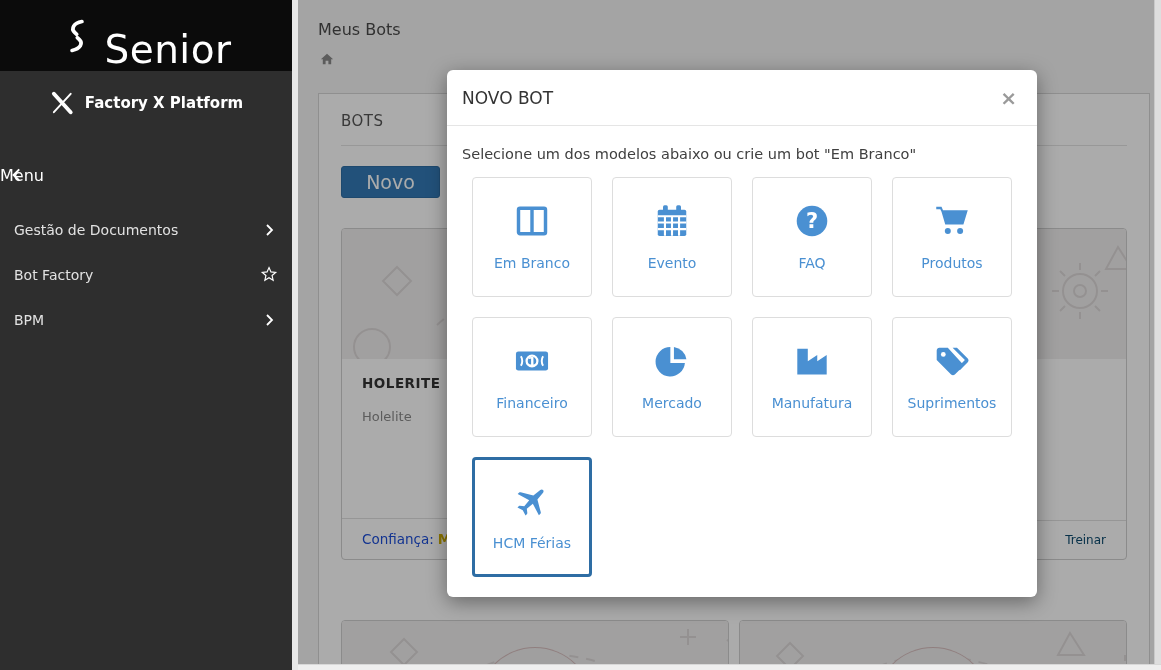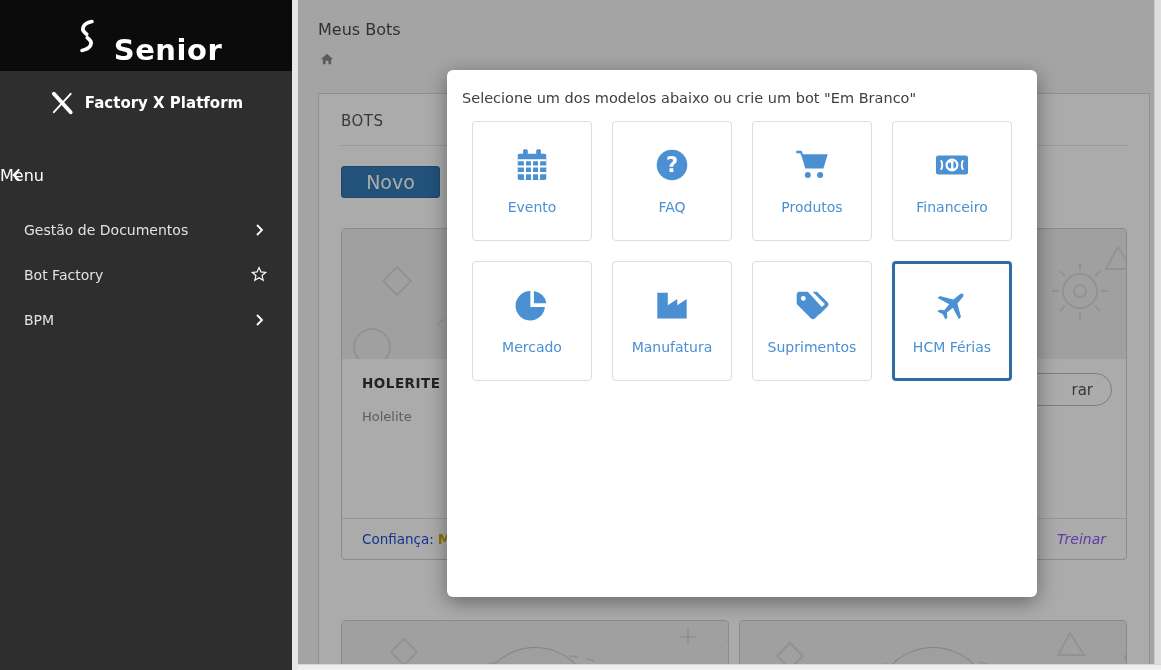--- a/index.html
+++ b/index.html
@@ -3,28 +3,28 @@
 <meta charset="utf-8">
 <style>
   * { margin:0; padding:0; box-sizing:border-box; }
   html,body { width:1161px; height:670px; overflow:hidden; background:#fff;
               font-family:"DejaVu Sans","Liberation Sans",sans-serif; }
   body { position:relative; }
 
   
   .sidebar { position:absolute; left:0; top:0; width:292px; height:670px; background:#2e2e2e; z-index:5; }
   .logo-header { height:71px; background:#0b0b0b; display:flex; align-items:center; justify-content:center; gap:10px; }
-  .brand-text { color:#fff; font-size:29px; font-weight:700; letter-spacing:.5px;margin-top:28px; }
+  .brand-text { color:#fff; font-size:39px; font-weight:400; letter-spacing:.5px;margin-top:28px; }
   .platform-row { height:64px; display:flex; align-items:center; justify-content:center; gap:10px; }
   .platform-text { color:#fff; font-size:15px; font-weight:bold; }
   .menu-header { height:48px; display:flex; align-items:center; position:relative; margin-top:16px; }
   .menu-header .back { position:absolute; left:8px; width:18px; height:18px; cursor:pointer; }
   .menu-title { flex:1; text-align:left; color:#ffffff; font-size:16px; }
   .menu-items { margin-top:8px; }
-  .menu-item { height:45px; display:flex; align-items:center; padding:0 24px; color:#e2e2e2; font-size:14px; cursor:pointer; }
+  .menu-item { height:45px; display:flex; align-items:center; padding:0 14px; color:#e2e2e2; font-size:14px; cursor:pointer; }
   .menu-item .mi-label { flex:1; }
   .mi-trail { width:18px; height:18px; display:flex; align-items:center; justify-content:center; }
 
   
   .gutter-v { position:absolute; left:292px; top:0; width:6px; height:670px; background:#e7e7e7; z-index:30; }
   .strip-right { position:absolute; right:0; top:0; width:7px; height:670px; background:#dedede; border-left:1px solid #c9c9c9; z-index:30; }
   .strip-bottom { position:absolute; left:298px; right:0; bottom:0; height:6px; background:#efefef; border-top:1px solid #d8d8d8; z-index:30; }
 
   
   .main { position:absolute; left:298px; top:0; right:0; bottom:0; background:#f5f5f5; }
@@ -39,21 +39,21 @@
   .bot-card { flex:1; height:332px; background:#fff; border:1px solid #cfcfcf; border-radius:4px;
               display:flex; flex-direction:column; overflow:hidden; position:relative; }
   .bot-card.short { height:300px; }
   .doodle-header { height:130px; background:#f1efef; position:relative; overflow:hidden; flex-shrink:0; }
   .bot-body { padding:16px 20px 0 20px; flex:1; }
   .bot-name { font-size:13.5px; font-weight:bold; color:#333; letter-spacing:.5px; }
   .bot-desc { margin-top:18px; font-size:13px; color:#8a8a8a; }
   .bot-footer { border-top:1px solid #e0e0e0; padding:12px 20px; display:flex; align-items:center; font-size:13.5px; }
   .conf-label { color:#1d4ed8; }
   .conf-value { color:#cfae00; font-weight:bold; margin-left:4px; }
-  .train-link { margin-left:auto; color:#8b5cf6; cursor:pointer; text-decoration:none; font-size:14px;font-style:italic; }
+  .train-link { margin-left:auto; color:#0c4a6e; cursor:pointer; text-decoration:none; font-size:12px; }
   .pill-btn { position:absolute; top:144px; right:14px; width:118px; height:33px; border:1px solid #bbb;
               border-radius:999px; background:#fff; color:#555; font-size:15px; font-family:inherit;
               display:flex; align-items:center; justify-content:flex-end; padding-right:18px; cursor:pointer; }
   .avatar-circle { position:absolute; left:50%; top:26px; transform:translateX(-50%); width:116px; height:116px;
                    border-radius:50%; background:#efeded; border:1px solid rgba(195,150,150,.55); }
 
   
   .backdrop { position:absolute; left:292px; top:0; right:0; bottom:0; background:rgba(0,0,0,.33); z-index:10; }
   .modal { position:absolute; left:447px; top:70px; width:590px; height:527px; background:#fff; border-radius:6px;
            box-shadow:0 5px 20px rgba(0,0,0,.4); z-index:20; }
@@ -179,21 +179,20 @@
               <circle cx="340" cy="62" r="17"></circle>
                 <circle cx="340" cy="62" r="6"></circle>
               <path d="M340 41v-7M340 83v7M319 62h-7M361 62h7M325 47l-5-5M355 77l5 5M355 47l5-5M325 77l-5 5"></path>
               <path d="M378 18l14 22h-26z"></path>
               <circle cx="398" cy="96" r="8"></circle>
               <path d="M40 30l14 14-14 14-14-14z"></path>
               <path d="M90 100q60-50 150-30" stroke-dasharray="9 8"></path>
             </g>
           </svg>
         </div>
-        <button class="pill-btn">rar</button>
         <div class="bot-body"></div>
         <div class="bot-footer">
           <a class="train-link" href="#">Treinar</a>
         </div>
       </div>
     </div>
 
     
     <div class="cards-row" style="margin-top:60px;">
       <div class="bot-card short">
@@ -226,23 +225,38 @@
           <div class="avatar-circle"></div>
         </div>
       </div>
     </div>
   </section>
 </div>
 
 <div class="backdrop"></div>
 
 <div class="modal">
+  <div class="modal-header">
+    <span class="modal-title">NOVO BOT</span>
+    <button class="modal-close">×</button>
+  </div>
   <div class="modal-body">
     <div class="modal-instruction">Selecione um dos modelos abaixo ou crie um bot "Em Branco"</div>
     <div class="template-grid">
+        <div class="tpl-card">
+          <span class="tpl-icon">
+            <svg viewBox="0 0 24 24">
+              <g fill="none" stroke="currentColor" stroke-width="2.3">
+                <rect x="3" y="3.5" width="18" height="17" rx="1"></rect>
+                <path d="M12 3.5v17"></path>
+              </g>
+            </svg>
+          </span>
+          <span class="tpl-label">Em Branco</span>
+        </div>
         <div class="tpl-card">
           <span class="tpl-icon">
             <svg viewBox="0 0 24 24">
               <rect x="2.5" y="4.5" width="19" height="17.5" rx="1.2" fill="currentColor"></rect>
               <rect x="6" y="1.5" width="3.2" height="5.5" rx="1" fill="currentColor"></rect>
               <rect x="14.8" y="1.5" width="3.2" height="5.5" rx="1" fill="currentColor"></rect>
               <g stroke="#fff" stroke-width="1.4" fill="none">
                 <path d="M2.5 8.8h19M7.3 8.8v13M12 8.8v13M16.7 8.8v13M2.5 13h19M2.5 17.4h19"></path>
               </g>
             </svg>

